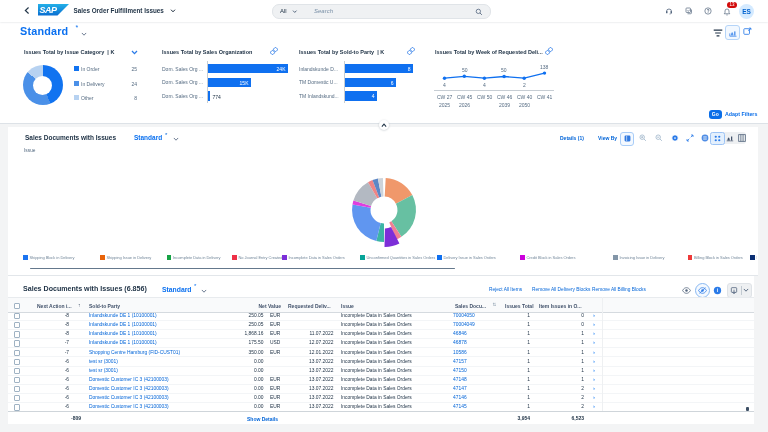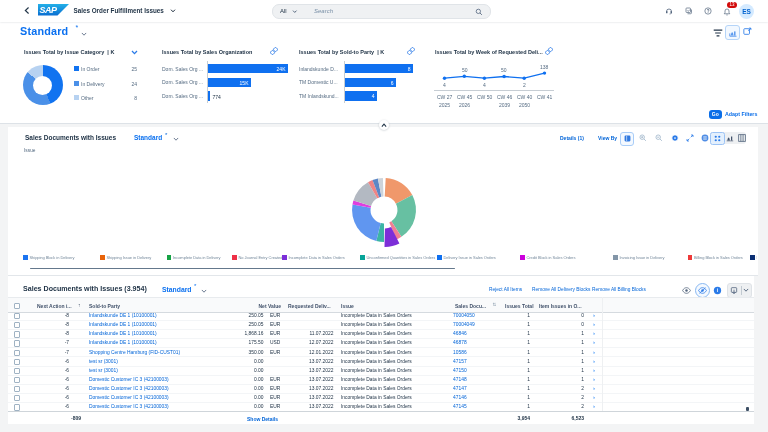--- a/index.html
+++ b/index.html
@@ -302,21 +302,21 @@
 .c-cur{left:262px;top:2.2px;color:#223548;}
 .c-date{left:277px;top:2.2px;width:48.5px;text-align:right;color:#223548;}
 .c-issue{left:333px;top:2.2px;color:#223548;}
 .c-doc{left:445px;top:2.2px;color:#0064d8;}
 .c-it{left:480px;top:2.2px;width:42px;text-align:right;color:#223548;}
 .c-io{left:524px;top:2.2px;width:52px;text-align:right;color:#223548;}
 .c-chev{left:585px;top:1.2px;color:#0070f2;font-size:6px;}
 .hdr{font-size:5px;color:#42526b;font-weight:bold;top:4.7px;}
 </style>
 <div id="tablepanel" class="abs" style="left:8px;top:276px;width:746px;height:147px;background:#fff;">
-  <span class="abs dark" style="left:15px;top:9px;font-size:7.1px;font-weight:bold;">Sales Documents with Issues (3.954)</span>
+  <span class="abs dark" style="left:15px;top:9px;font-size:7.1px;font-weight:bold;">Sales Documents with Issues (6.856)</span>
   <span class="abs" style="left:154px;top:9.5px;font-size:6.8px;font-weight:bold;color:#0a70f0;">Standard</span>
   <span class="abs" style="left:186px;top:7px;font-size:6px;color:#0a70f0;">*</span>
   <svg class="abs" style="left:193px;top:12.5px" width="6" height="4.5" viewBox="0 0 7 5">
       <path d="M1 1 L3.5 3.6 L6 1" stroke="#64748b" stroke-width="1.1" fill="none"></path>
     </svg>
   <span class="abs" style="left:481px;top:11px;font-size:4.8px;color:#0064d8;white-space:nowrap;">Reject All Items</span>
   <span class="abs" style="left:524px;top:11px;font-size:4.8px;color:#0064d8;white-space:nowrap;">Remove All Delivery Blocks</span>
   <span class="abs" style="left:584px;top:11px;font-size:4.8px;color:#0064d8;white-space:nowrap;">Remove All Billing Blocks</span>
   <svg class="abs" style="left:674px;top:10.5px" width="9" height="7" viewBox="0 0 16 12">
       <path d="M1 6 C3 2.5 5.3 1 8 1 s5 1.5 7 5 c-2 3.5-4.3 5-7 5 S3 9.5 1 6 Z" stroke="#53657d" stroke-width="1.4" fill="none"></path>

